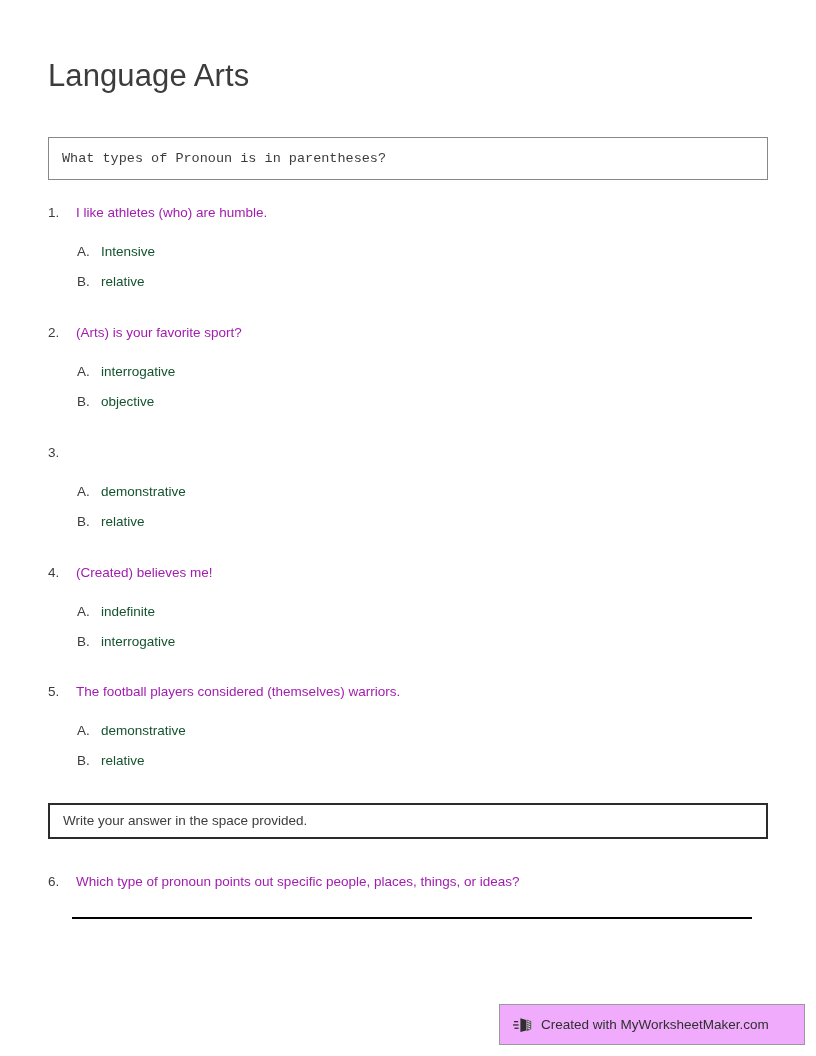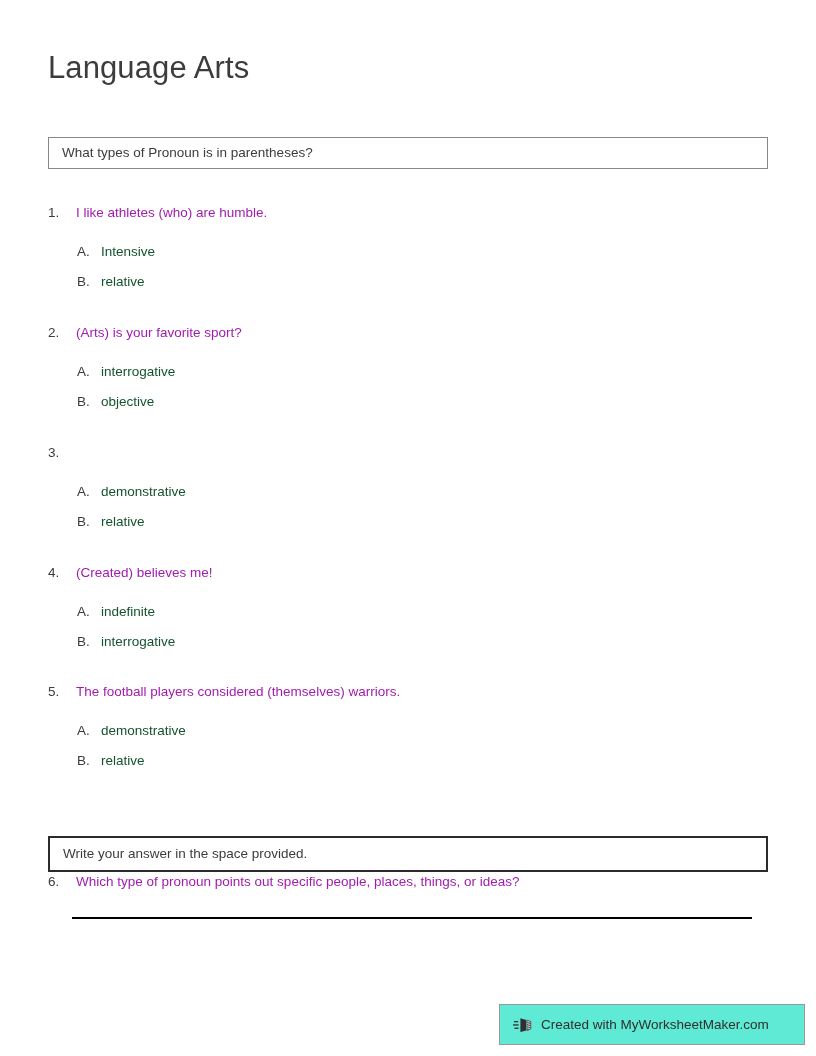--- a/index.html
+++ b/index.html
@@ -17,49 +17,49 @@
   }
   .page {
     position: absolute;
     inset: 0;
   }
 
   
   .worksheet-title {
     position: absolute;
     left: 48px;
-    top: 48px;
+    top: 56px;
     font-size: 31px;
     font-weight: 400;
     color: #3c3c3c;
     letter-spacing: 0.1px;
     line-height: 40px;
     white-space: nowrap;
   }
 
   
   .instruction-box {
     position: absolute;
     left: 48px;
     width: 720px;
     box-sizing: border-box;
     background: #ffffff;
     display: flex;
     align-items: center;
   }
   .instruction-box.thin {
     top: 137px;
-    height: 32px;
+    height: 43px;
     border: 1px solid #888888;
+    font-family: Liberation Mono, monospace;
   }
   .instruction-box.thick {
     top: 803px;
     height: 36px;
     border: 2px solid #2b2b2b;
-    margin-top: 33px;
   }
   .instruction-text {
     padding-left: 13px;
     font-size: 13.5px;
     color: #3c3c3c;
     line-height: 18px;
   }
 
   
   .question-block {
@@ -120,21 +120,21 @@
 
   
   .footer-badge {
     position: absolute;
     left: 499px;
     top: 1004px;
     width: 306px;
     height: 41px;
     box-sizing: border-box;
     border: 1px solid #9a9a9a;
-    background: #5eead4;
+    background: #f0abfc;
     display: flex;
     align-items: center;
     padding-left: 13px;
   }
   .badge-logo {
     width: 20px;
     height: 20px;
     flex: 0 0 20px;
     margin-right: 8px;
     display: block;

